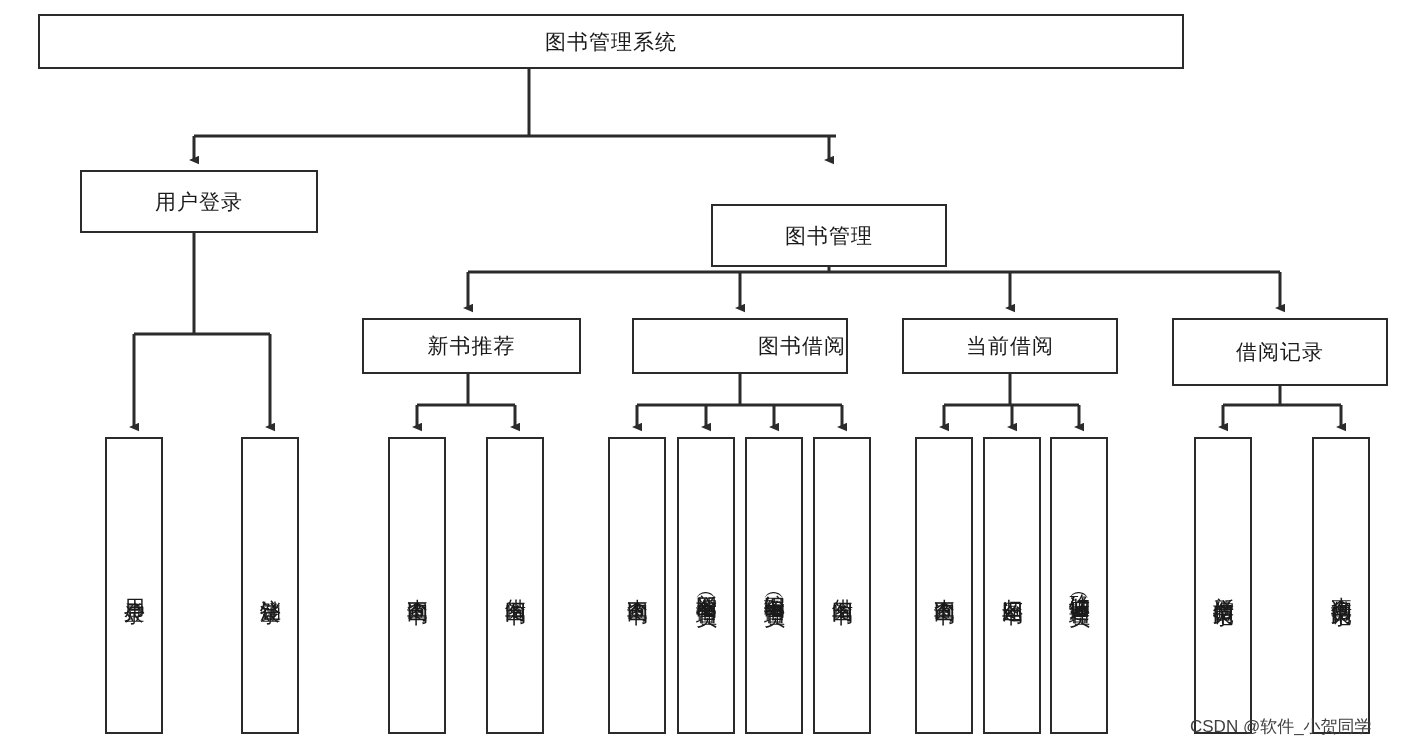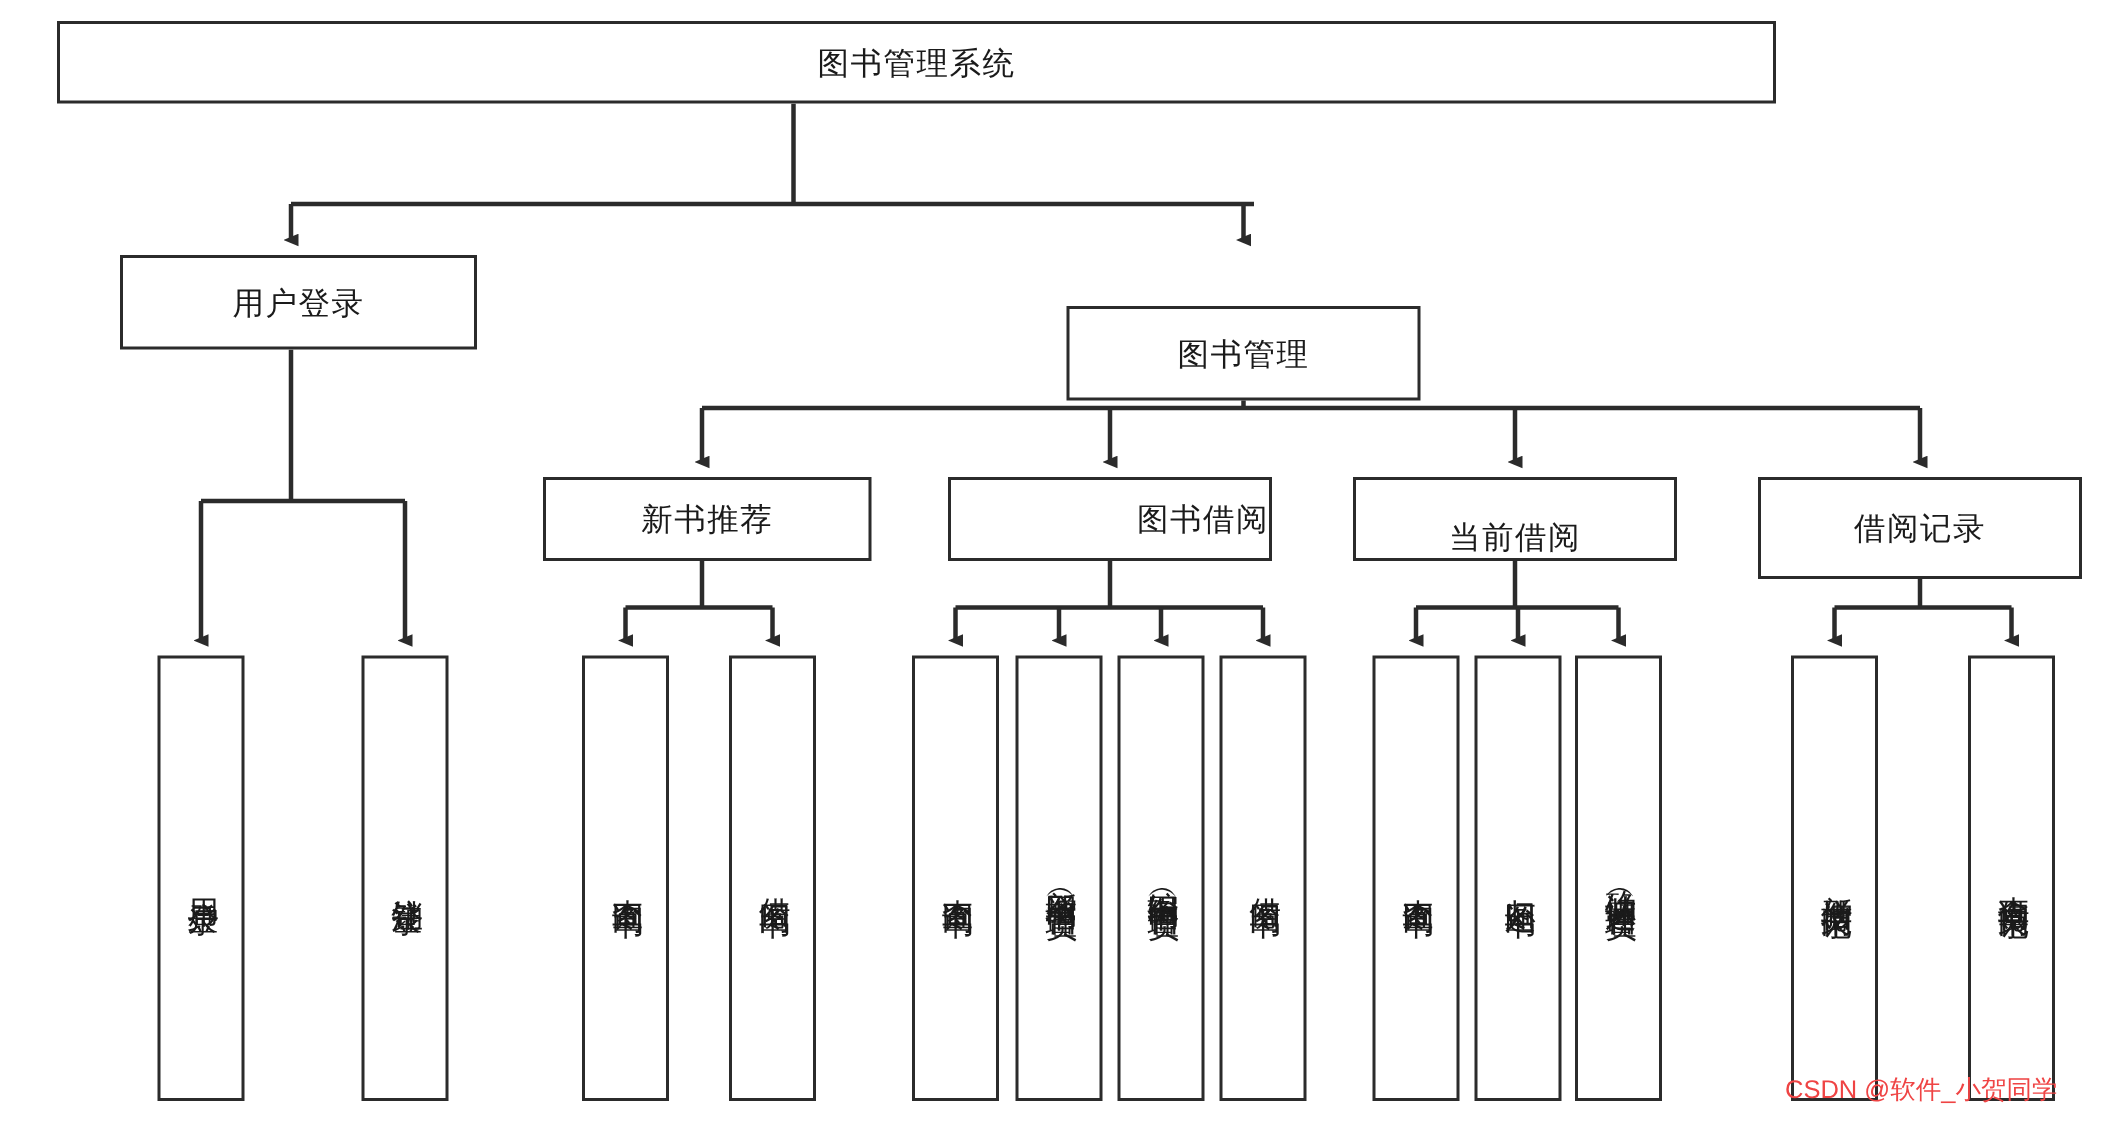--- a/index.html
+++ b/index.html
@@ -53,21 +53,21 @@
   }
   .node-v span {
     writing-mode: vertical-rl;
     text-orientation: upright;
   }
   .watermark {
     position: absolute;
     left: 1190px;
     top: 715px;
     font-size: 17px;
-    color: #ef4444;
+    color: #404040;
     white-space: nowrap;
     font-family: "Liberation Sans", "DejaVu Sans", sans-serif;
   }
 </style>
 </head>
 <body>
 
 <div id="canvas">
 
   <svg id="connectors" viewBox="0 0 1405 747">
@@ -131,21 +131,21 @@
   <div class="node node-h" style="left:711px; top:170px; width:236px; height:63px;margin-top:34px;">
     <span>图书管理</span>
   </div>
 
   <div class="node node-h" style="left:362px; top:318px; width:219px; height:56px;">
     <span>新书推荐</span>
   </div>
   <div class="node node-h" style="left:632px; top:318px; width:216px; height:56px;justify-content:flex-end;">
     <span>图书借阅</span>
   </div>
-  <div class="node node-h" style="left:902px; top:318px; width:216px; height:56px;align-items:flex-end;">
+  <div class="node node-h" style="left:902px; top:318px; width:216px; height:56px;">
     <span>当前借阅</span>
   </div>
   <div class="node node-h" style="left:1172px; top:318px; width:216px; height:68px;">
     <span>借阅记录</span>
   </div>
 
   <div class="node node-v" style="left:105px; top:437px; width:58px; height:297px;">
     <span>用户登录</span>
   </div>
   <div class="node node-v" style="left:241px; top:437px; width:58px; height:297px;">

